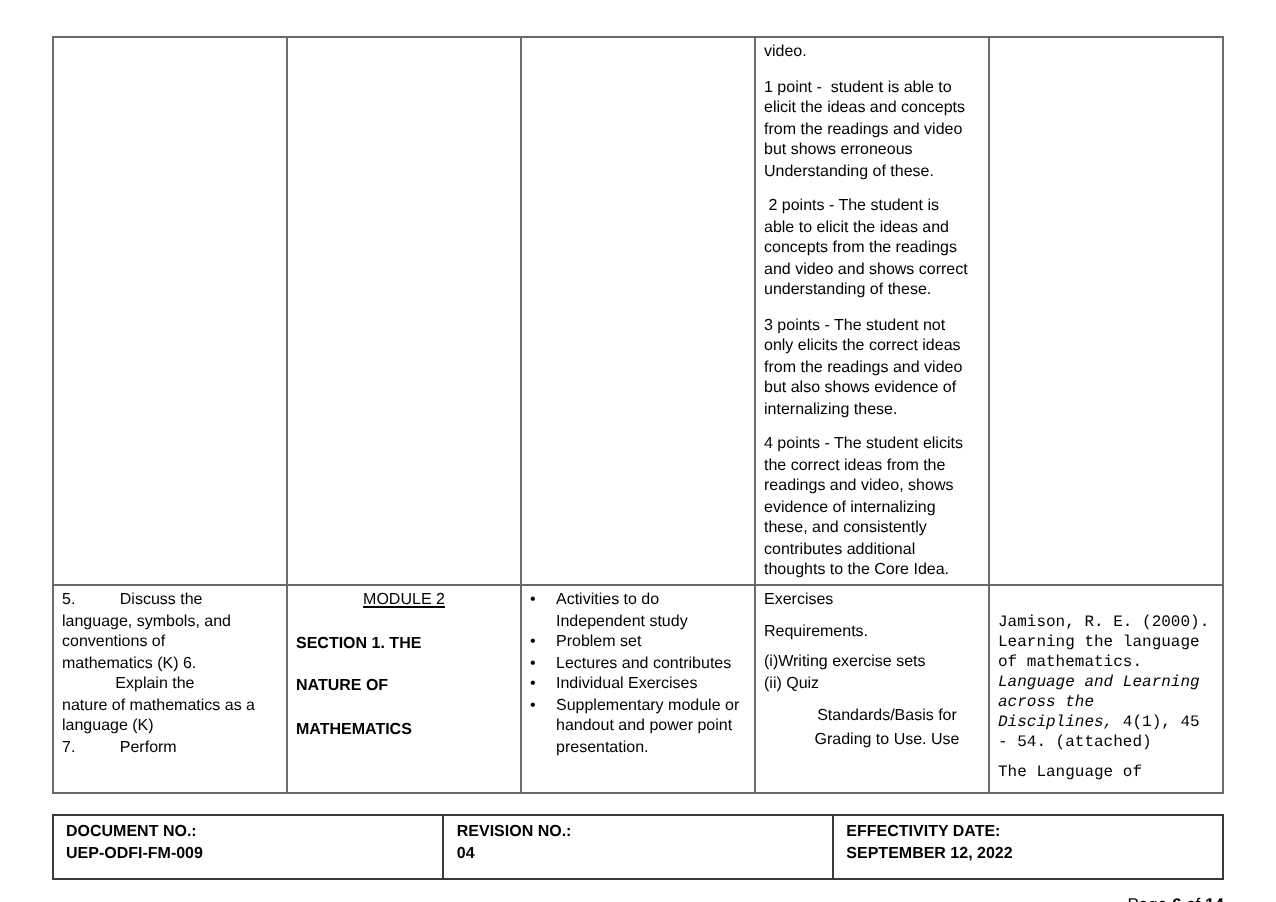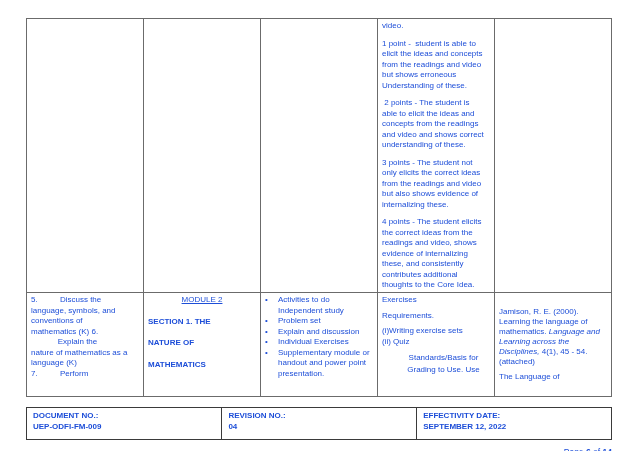--- a/index.html
+++ b/index.html
@@ -1,21 +1,21 @@
 <!DOCTYPE html>
 <html><head>
 <meta charset="utf-8">
 <style>
   html, body { margin: 0; padding: 0; background: #ffffff; }
   .sheet {
     position: relative;
     width: 638px;
     height: 451px;
     background: #ffffff;
-    color: #1d4ed8;
+    color: #000000;
     font-family: "Liberation Sans", "DejaVu Sans", sans-serif;
     overflow: hidden;
   }
   .doc { position: absolute; left: 26px; top: 18px; width: 586px; }
 
   table { border-collapse: collapse; width: 100%; table-layout: fixed; }
 
   .main-table td {
     border: 1px solid #6b6b6b;
     vertical-align: top;
@@ -34,21 +34,21 @@
   .module-title { text-align: center; margin: 0 0 11px 0; text-decoration: underline; }
   .module-line { font-weight: bold; margin: 0 0 11px 0; }
 
   .bullet-item { display: flex; margin: 0; }
   .bullet-glyph { flex: 0 0 13px; width: 13px; }
   .bullet-text { flex: 1 1 auto; }
 
   .eval p { margin: 0 0 5px 0; }
   .eval .indent { padding-left: 15px; line-height: 11.5px; text-align: center; }
 
-  .refs { padding-top: 12px; line-height: 10px; }
+  .refs { padding-top: 12px; line-height: 10px; font-family: Liberation Mono, monospace; }
   .refs p { margin: 0 0 5px 0; }
 
   .footer-table { margin-top: 10px; border-radius: 12px; }
   .footer-table td {
     border: 1px solid #3a3a3a;
     vertical-align: top;
     padding: 2px 6px;
     height: 27px;
     font-size: 8px;
     line-height: 11px;
@@ -147,21 +147,21 @@
               <span class="bullet-glyph">•</span>
               <span class="bullet-text pre">Activities to do
 Independent study</span>
             </div>
             <div class="bullet-item">
               <span class="bullet-glyph">•</span>
               <span class="bullet-text pre">Problem set</span>
             </div>
             <div class="bullet-item">
               <span class="bullet-glyph">•</span>
-              <span class="bullet-text pre">Explain and discussion</span>
+              <span class="bullet-text pre">Lectures and contributes</span>
             </div>
             <div class="bullet-item">
               <span class="bullet-glyph">•</span>
               <span class="bullet-text pre">Individual Exercises</span>
             </div>
             <div class="bullet-item">
               <span class="bullet-glyph">•</span>
               <span class="bullet-text pre">Supplementary module or handout and power point presentation.</span>
             </div>
           </div>

